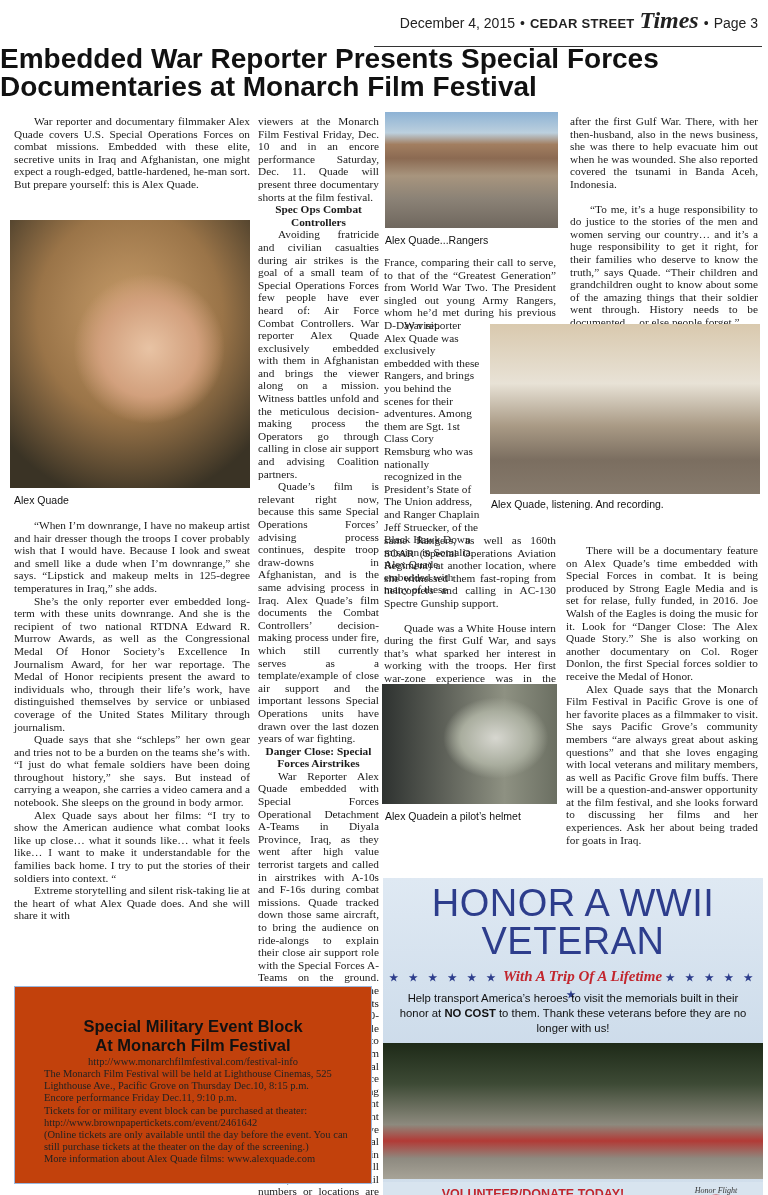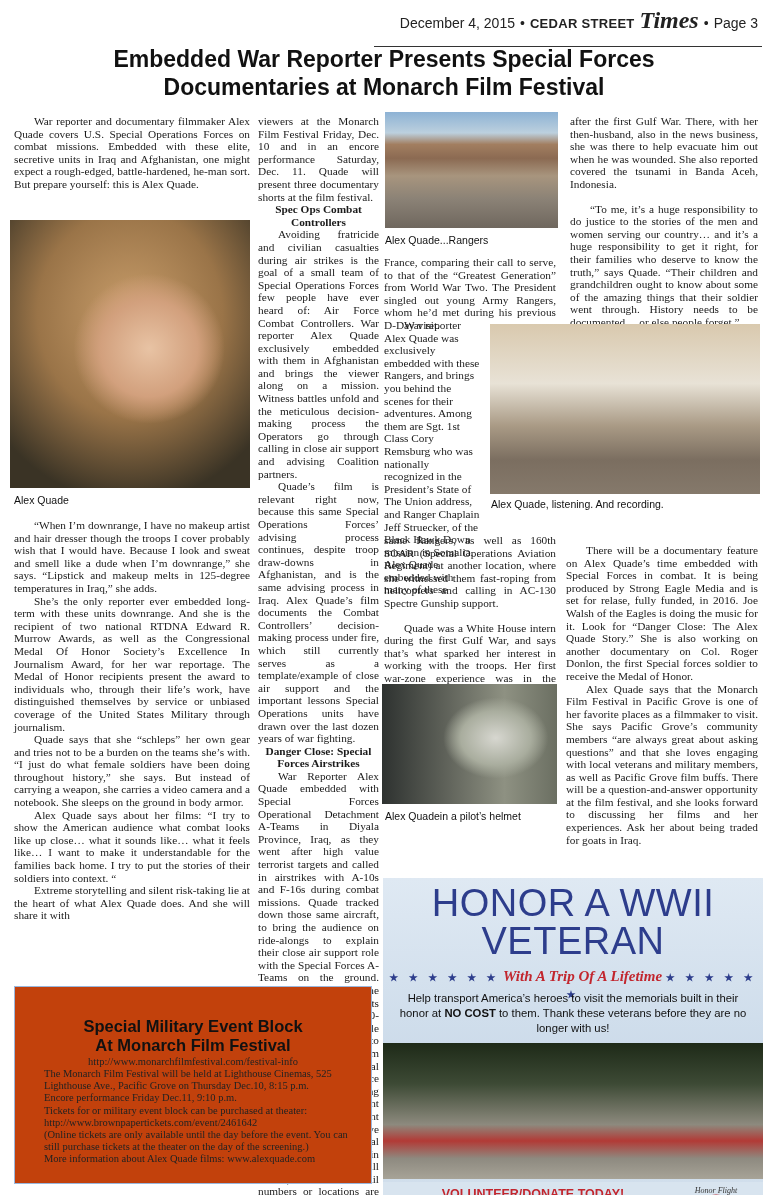--- a/index.html
+++ b/index.html
@@ -4,21 +4,21 @@
 <style>
   * { box-sizing: border-box; margin: 0; padding: 0; }
   html, body { width: 768px; height: 1195px; background: #ffffff; overflow: hidden; }
   body { position: relative; font-family: "Liberation Serif", serif; color: #1a1a1a; }
 
   .masthead { position: absolute; top: 12px; right: 10px; height: 22px; display: flex; align-items: center; gap: 5px; font-family: "Liberation Sans", sans-serif; font-size: 14px; color: #222; }
   .masthead .paper { font-weight: bold; letter-spacing: 0.3px; font-size: 13px; }
   .masthead .times { font-family: "Liberation Serif", serif; font-style: italic; font-weight: bold; font-size: 24px; margin-top: -6px; }
   .rule { position: absolute; top: 46px; left: 374px; width: 388px; height: 1px; background: #333; }
 
-  .headline { position: absolute; top: 45px; left: 0; width: 768px; text-align: center; font-family: "Liberation Sans", sans-serif; font-weight: bold; font-size: 23px; line-height: 28px; color: #111; }
+  .headline { position: absolute; top: 45px; left: 0; width: 768px; text-align: left; font-family: "Liberation Sans", sans-serif; font-weight: bold; font-size: 28px; line-height: 28px; color: #111; }
 
   .col { position: absolute; font-size: 11.3px; line-height: 12.6px; text-align: justify; }
   .col p { margin: 0; }
   .col p.ind { text-indent: 20px; }
   .col .sub { font-weight: bold; text-align: center; }
   .gap { height: 12px; }
 
   .photo { position: absolute; overflow: hidden; }
   .caption { position: absolute; font-family: "Liberation Sans", sans-serif; font-size: 10.5px; color: #111; }
 

